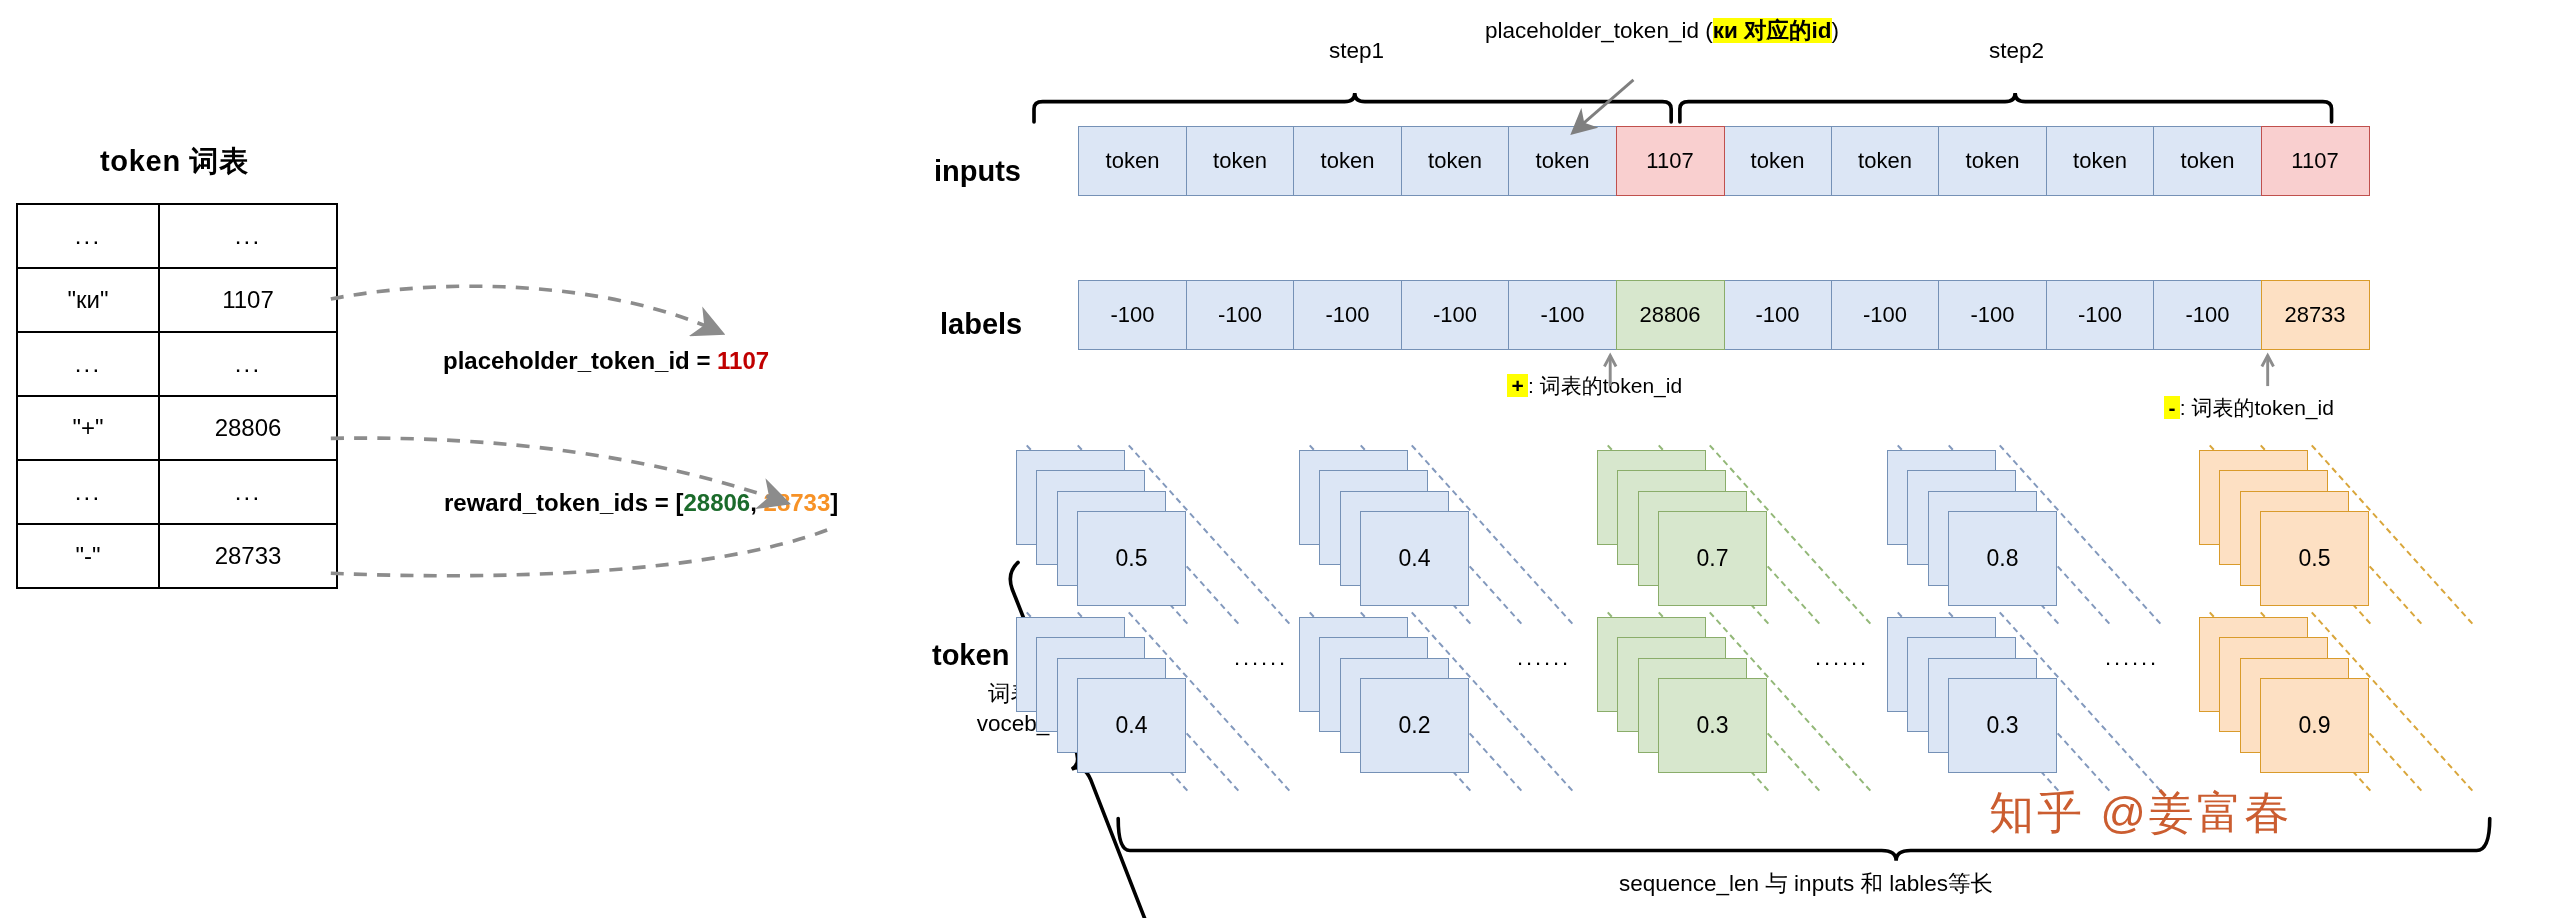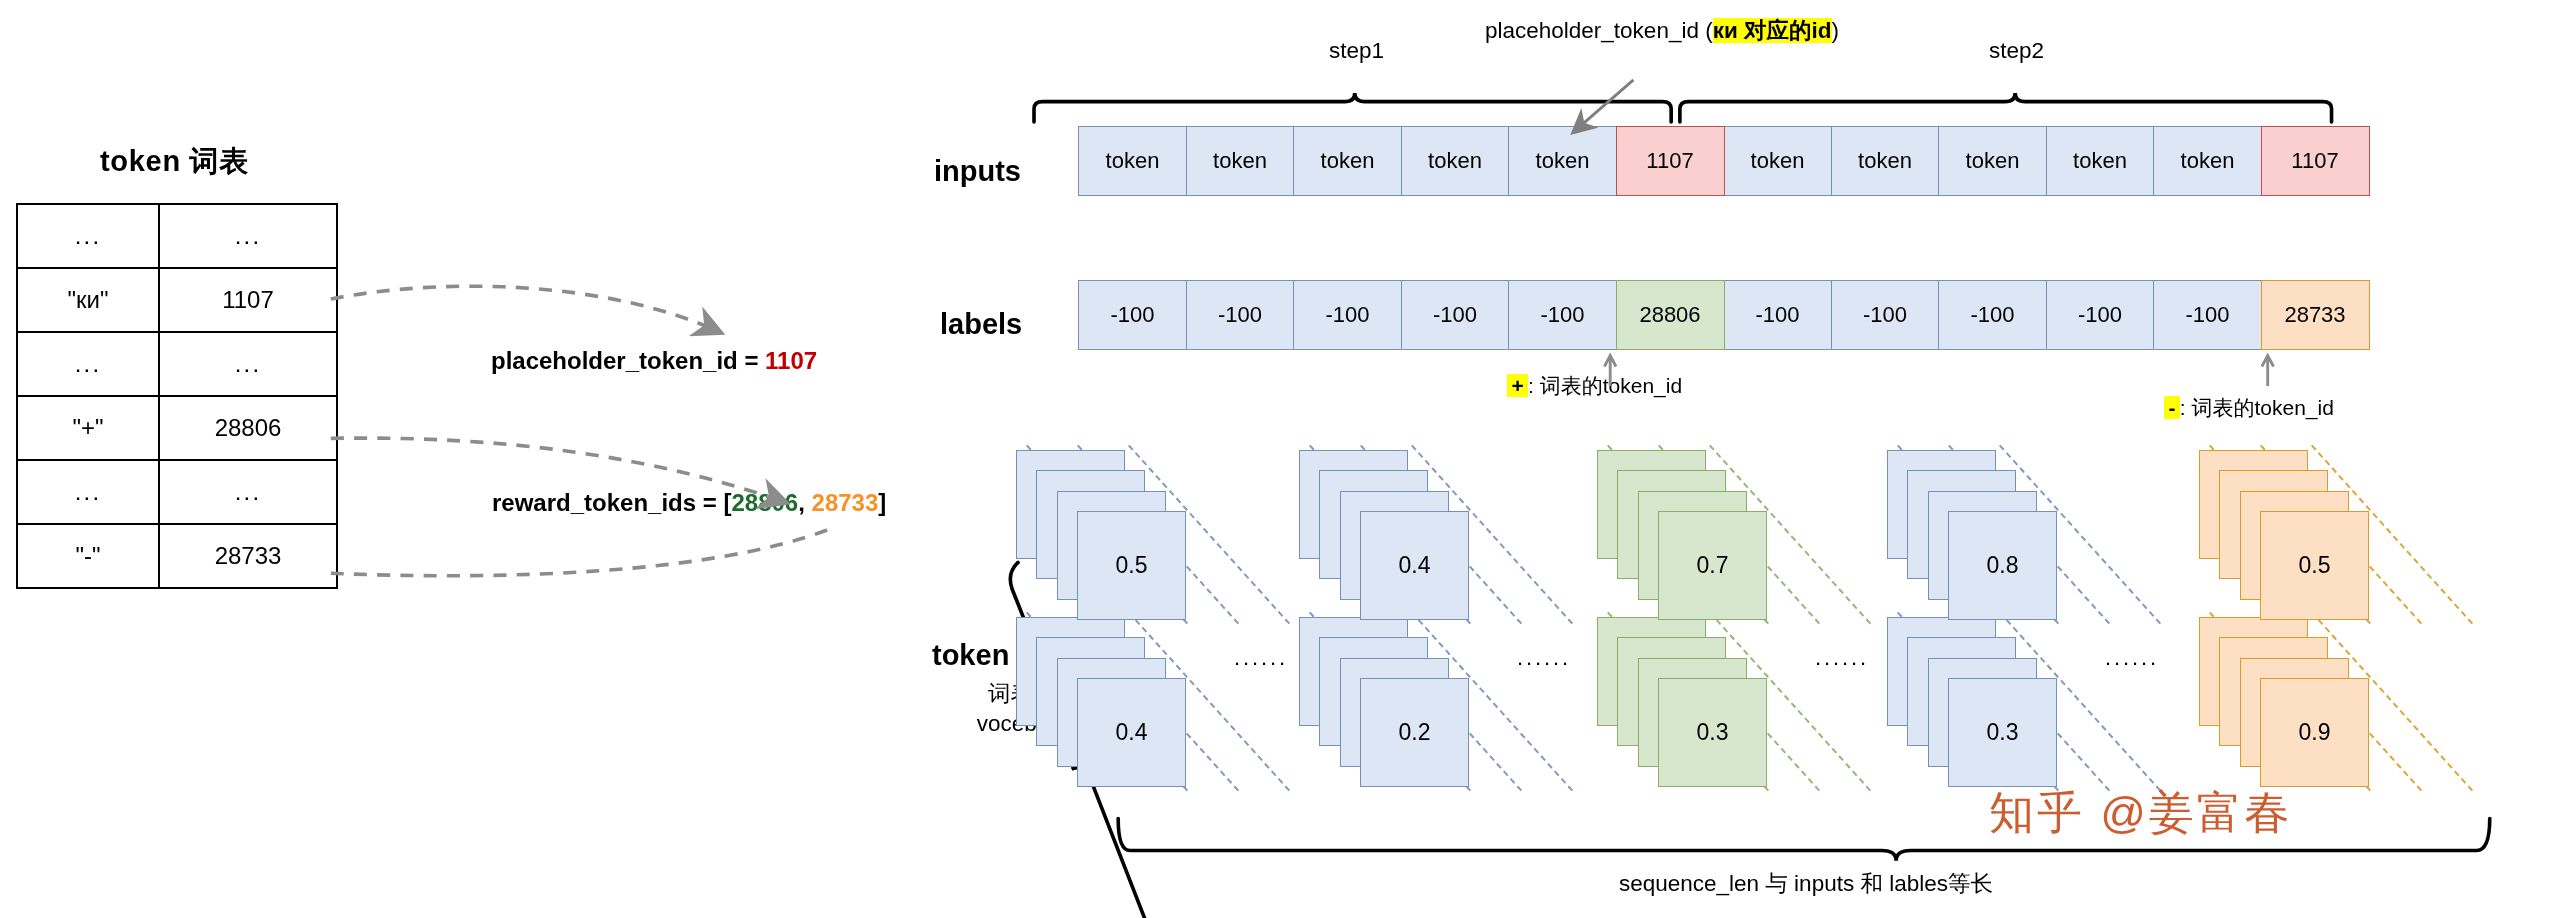--- a/index.html
+++ b/index.html
@@ -16,21 +16,21 @@
     border:2.2px solid #000;height:60px;text-align:center;vertical-align:middle;
     font-size:24px;background:#fff;
   }
   #vocab-table td.k{width:138px;}
   #vocab-table td.v{width:174px;}
   td.red{background:#f9cfcf;border-color:#c0504d;}
   td.green{background:#d7e7cd;border-color:#8aad6a;}
   td.orange{background:#fde0c3;border-color:#d99b2b;}
   .dots{letter-spacing:2.2px;}
   
-  .eqline{font-size:24px;font-weight:bold;white-space:nowrap;margin-left:48px;}
+  .eqline{font-size:24px;font-weight:bold;white-space:nowrap;}
   .v-red{color:#c00000;}
   .v-green{color:#1b6b2b;}
   .v-orange{color:#f79226;}
   #eq-placeholder{left:443px;top:347px;}
   #eq-reward{left:444px;top:489px;}
   
   .rowlabel{font-size:29px;font-weight:bold;}
   #label-inputs{left:934px;top:155px;}
   #label-labels{left:940px;top:308px;}
   #label-logits{left:932px;top:639px;}
@@ -54,21 +54,21 @@
   .hl{background:#ffff00;font-weight:bold;}
   
   .ynote{font-size:21px;white-space:nowrap;}
   #note-plus{left:1507px;top:372px;}
   #note-minus{left:2164px;top:394px;}
   .sq{background:#ffff00;font-weight:bold;padding:0 4.4px;}
   
   #logits-area{left:1016px;top:450px;width:1554px;height:407px;}
   .stack{position:absolute;width:171px;height:163px;}
   .card{
-    position:absolute;width:109px;height:109px;box-sizing:border-box;
+    position:absolute;width:109px;height:95px;box-sizing:border-box;
     border:1.5px solid #7591b6;background:#dce6f5;
   }
   .stack.g .card{border-color:#8aad6a;background:#d7e7cd;}
   .stack.o .card{border-color:#d99b2b;background:#fde0c3;}
   .card .val{
     position:absolute;inset:0;display:flex;align-items:center;justify-content:center;
     font-size:23px;color:#000;
   }
   .ell{position:absolute;font-size:22px;letter-spacing:2.9px;color:#000;}
   

